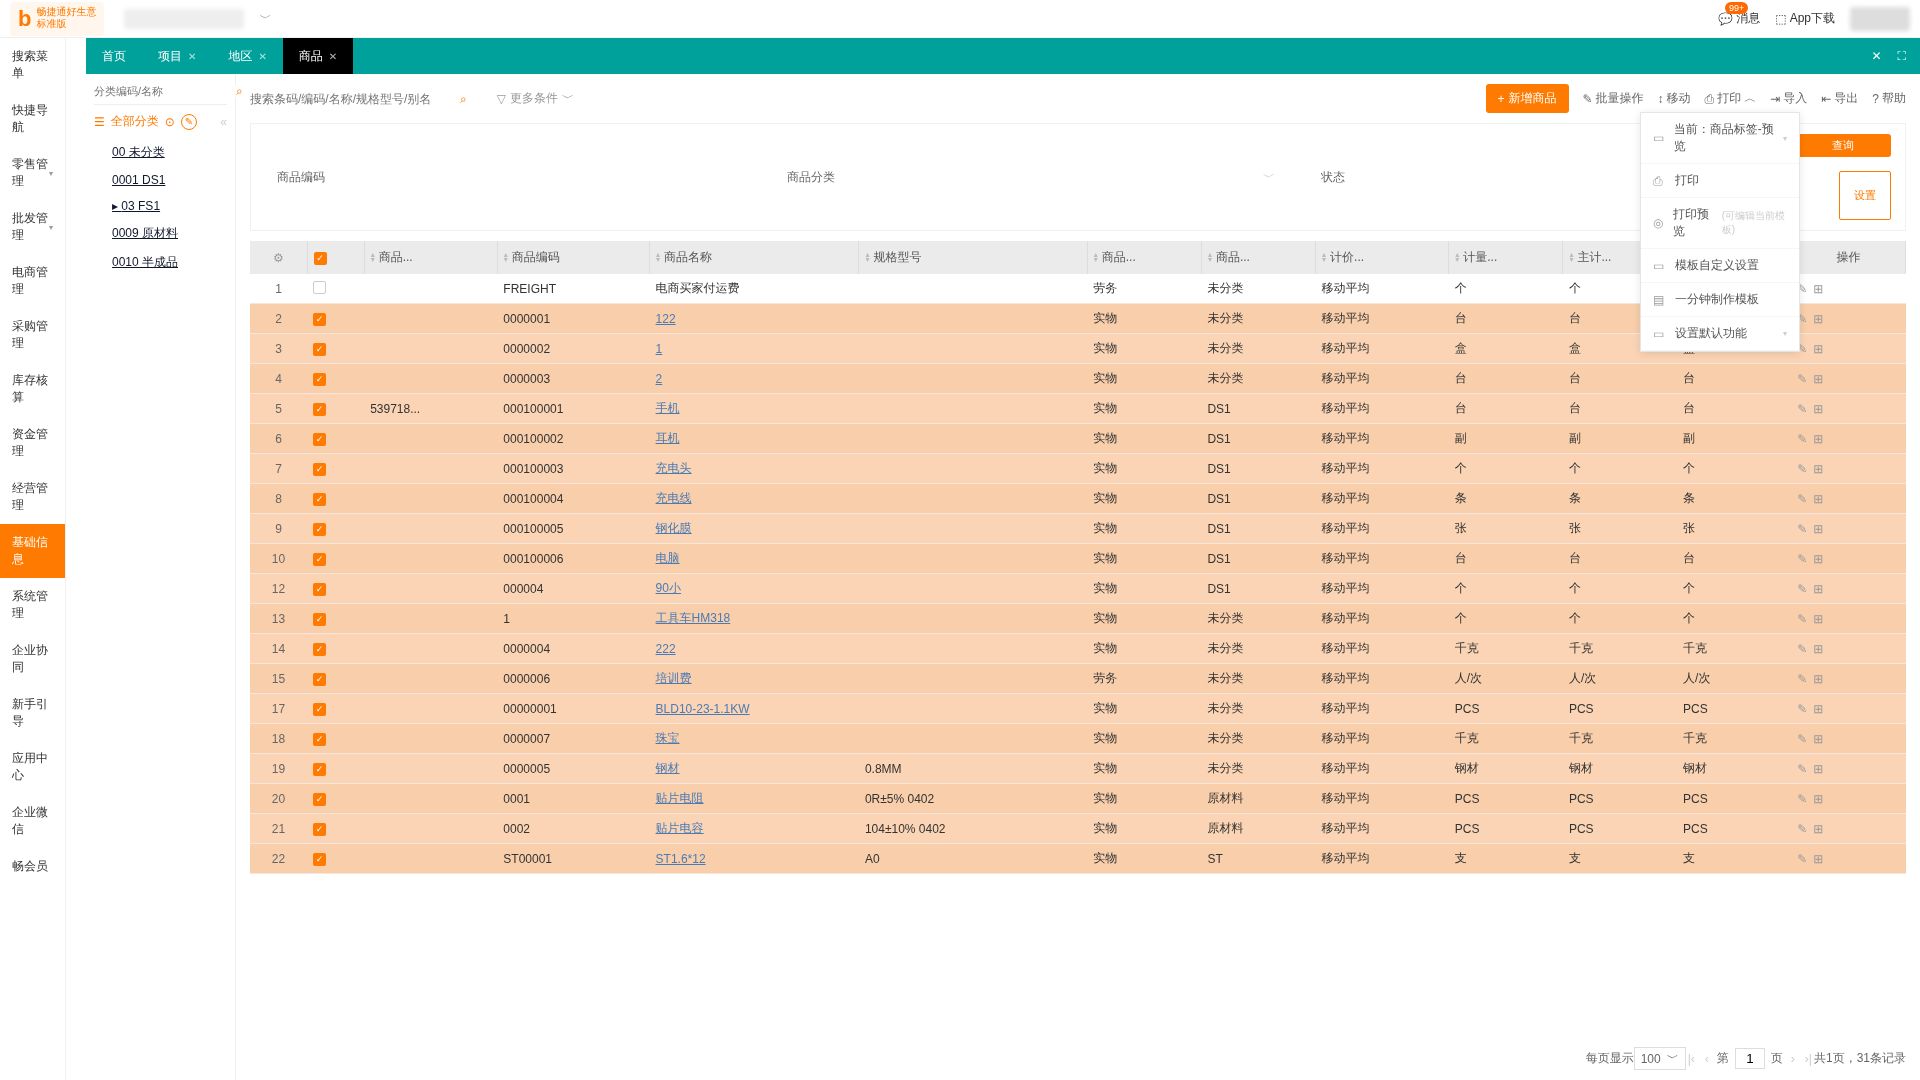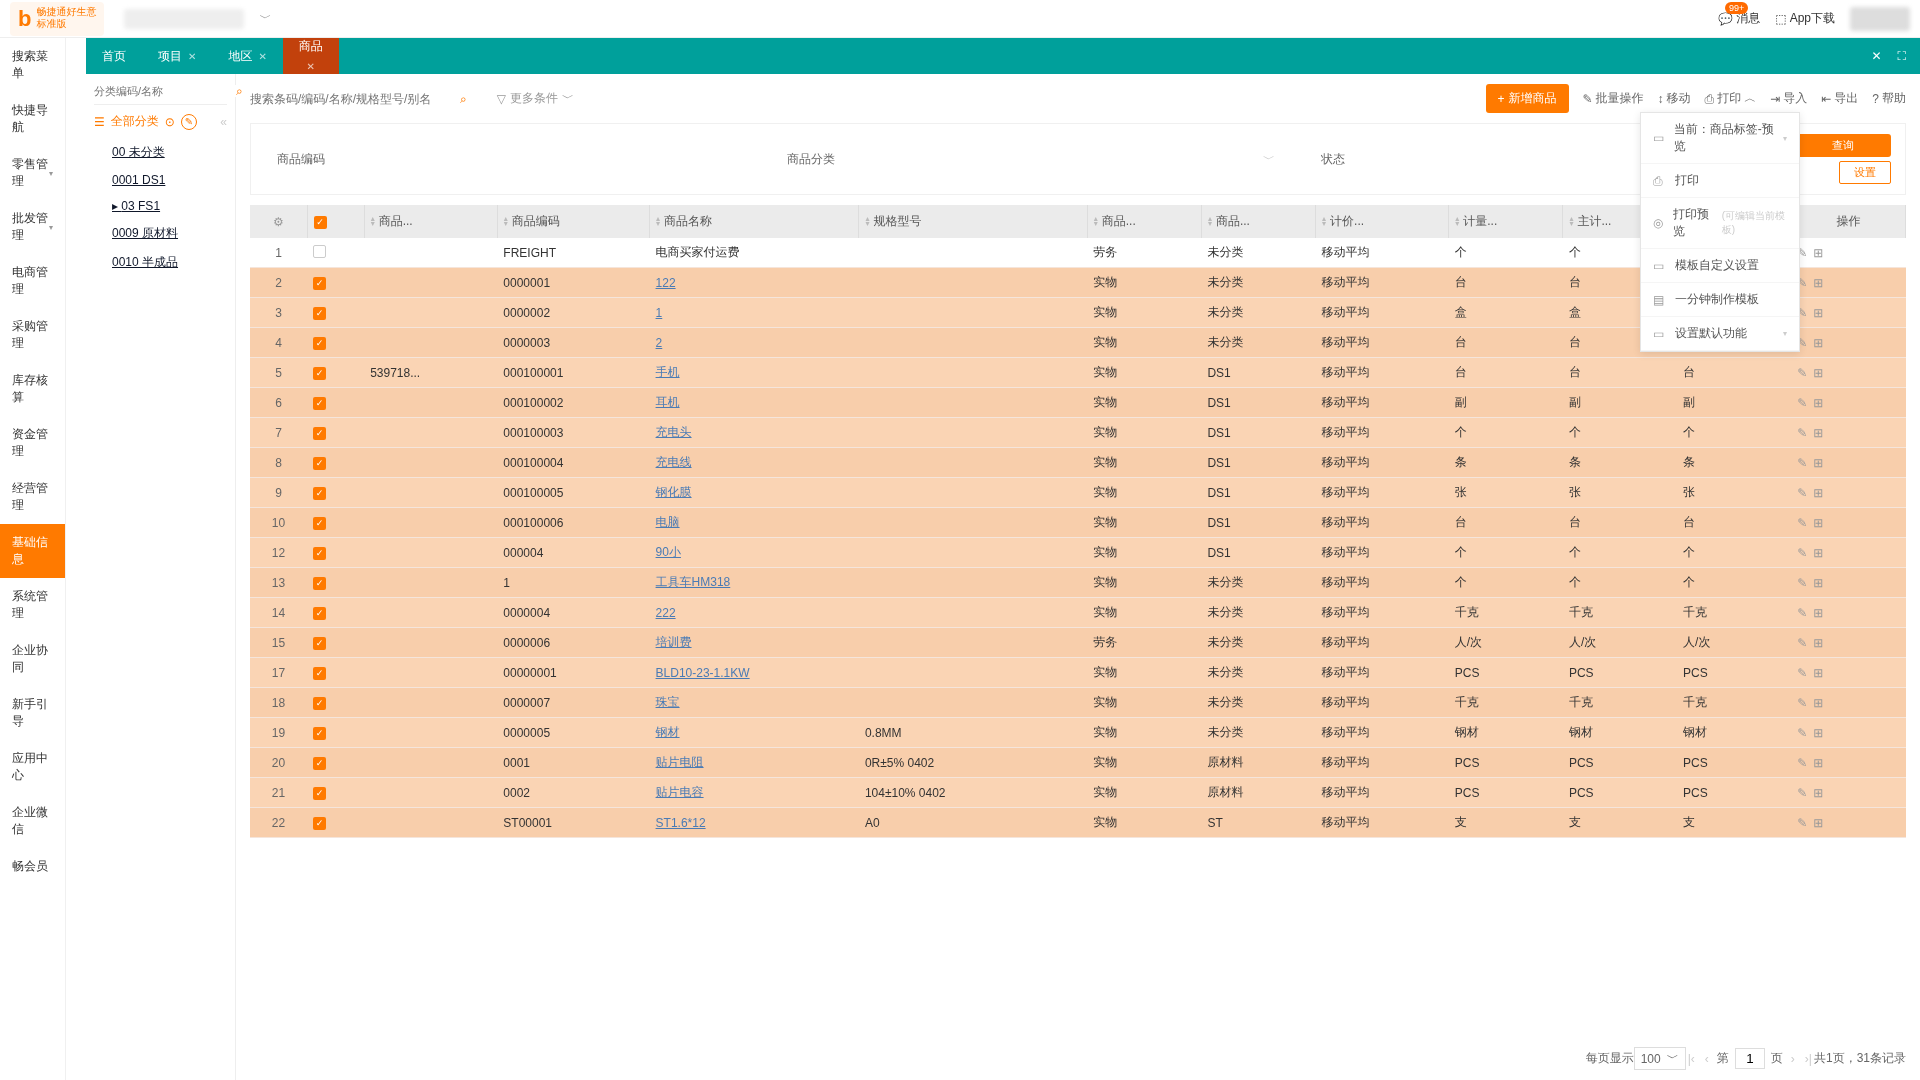--- a/index.html
+++ b/index.html
@@ -21,21 +21,21 @@
 
 
 .sidebar-left { position: absolute; left: 0; top: 38px; width: 66px; bottom: 0; background: #fff; border-right: 1px solid #f0f0f0; }
 .sidebar-item { padding: 10px 12px; font-size: 12px; color: #333; cursor: pointer; display: flex; align-items: center; justify-content: space-between; }
 .sidebar-item.active { background: #ff7a00; color: #fff; }
 .sidebar-item .arrow { font-size: 8px; color: #999; }
 
 
 .tab-bar { position: absolute; left: 86px; top: 38px; right: 0; height: 36px; background: #00a09b; display: flex; align-items: center; }
 .tab { padding: 0 16px; color: #fff; height: 100%; display: flex; align-items: center; gap: 6px; cursor: pointer; }
-.tab.active { background: #c2410c; flex-direction: column; }
+.tab.active { background: #000000; }
 .tab .x { font-size: 10px; opacity: 0.7; }
 .tab-right { margin-left: auto; display: flex; gap: 8px; padding-right: 10px; }
 .tab-icon { color: #fff; cursor: pointer; padding: 4px; }
 
 
 .tree-panel { position: absolute; left: 86px; top: 74px; width: 150px; bottom: 0; border-right: 1px solid #eee; padding: 10px 8px; }
 .tree-search { display: flex; align-items: center; border-bottom: 1px solid #eee; padding-bottom: 6px; }
 .tree-search input { border: none; outline: none; flex: 1; font-size: 11px; color: #999; }
 .tree-header { display: flex; align-items: center; gap: 6px; padding: 8px 0; color: #ff7a00; font-size: 12px; }
 .tree-header .edit { border: 1px solid #ff7a00; border-radius: 50%; width: 16px; height: 16px; display: flex; align-items: center; justify-content: center; font-size: 10px; }
@@ -52,23 +52,23 @@
 .toolbar-right { margin-left: auto; display: flex; gap: 14px; align-items: center; }
 .btn-primary { background: #ff7a00; color: #fff; padding: 6px 12px; border-radius: 3px; border: none; cursor: pointer; display: flex; align-items: center; gap: 4px; font-size: 12px; }
 .tb-link { color: #666; display: flex; align-items: center; gap: 3px; cursor: pointer; font-size: 12px; }
 
 
 .filter-row { display: flex; align-items: center; padding: 10px 14px; gap: 10px; border: 1px solid #f0f0f0; margin: 0 14px; position: relative; }
 .filter-field { flex: 1; display: flex; align-items: center; gap: 8px; }
 .filter-label { color: #666; width: 60px; text-align: right; }
 .filter-input { flex: 1; height: 26px; border: none; border-bottom: 1px solid transparent; }
 .filter-dd { margin-left: auto; color: #ccc; }
-.filter-btns { display: flex; flex-direction: column; gap: 4px; }
+.filter-btns { display: flex; flex-direction: column; gap: 14px; }
 .btn-query { background: #ff7a00; color: #fff; border: none; padding: 4px 14px; border-radius: 3px; cursor: pointer; font-size: 11px; }
-.btn-set { border: 1px solid #ff7a00; color: #ff7a00; background: #fff; padding: 3px 14px; border-radius: 2px; cursor: pointer; font-size: 11px; margin-left: 44px; }
+.btn-set { border: 1px solid #ff7a00; color: #ff7a00; background: #fff; padding: 16px 14px; border-radius: 2px; cursor: pointer; font-size: 11px; margin-left: 44px; }
 
 
 .dropdown { position: absolute; top: 38px; right: 120px; width: 160px; background: #fff; border: 1px solid #e5e5e5; box-shadow: 0 2px 8px rgba(0,0,0,0.1); z-index: 100; }
 .dd-item { padding: 8px 12px; display: flex; align-items: center; gap: 8px; cursor: pointer; font-size: 12px; color: #555; border-bottom: 1px solid #f5f5f5; }
 .dd-item .dd-icon { color: #999; width: 14px; }
 .dd-item .hint { color: #ccc; font-size: 10px; }
 .dd-item .dd-arrow { margin-left: auto; color: #ccc; font-size: 8px; }
 
 
 .table-wrap { flex: 1; overflow: auto; margin: 10px 14px 0; }

